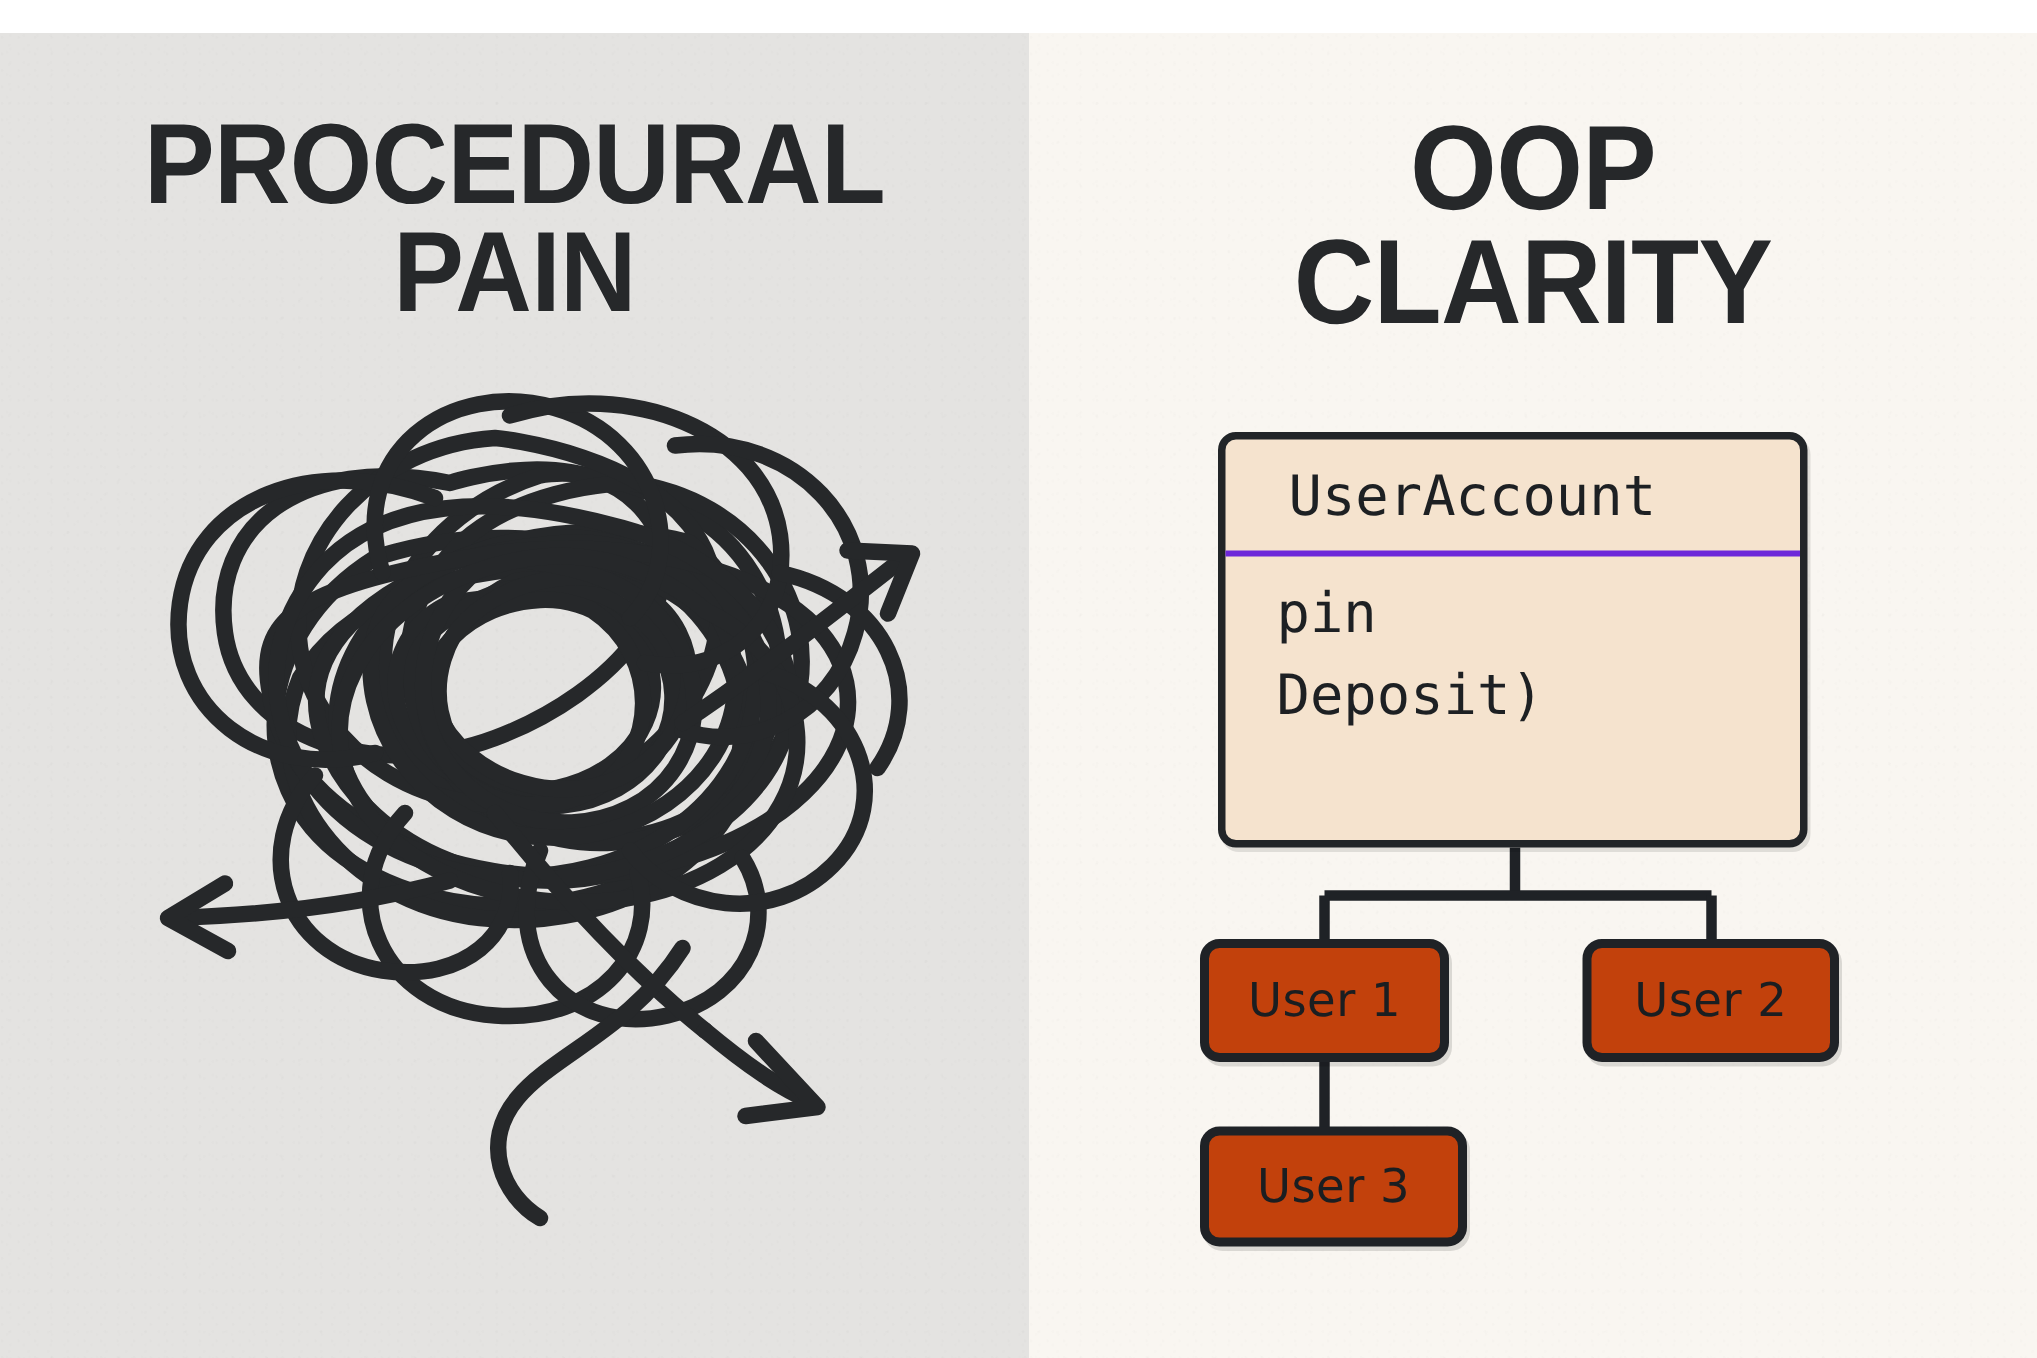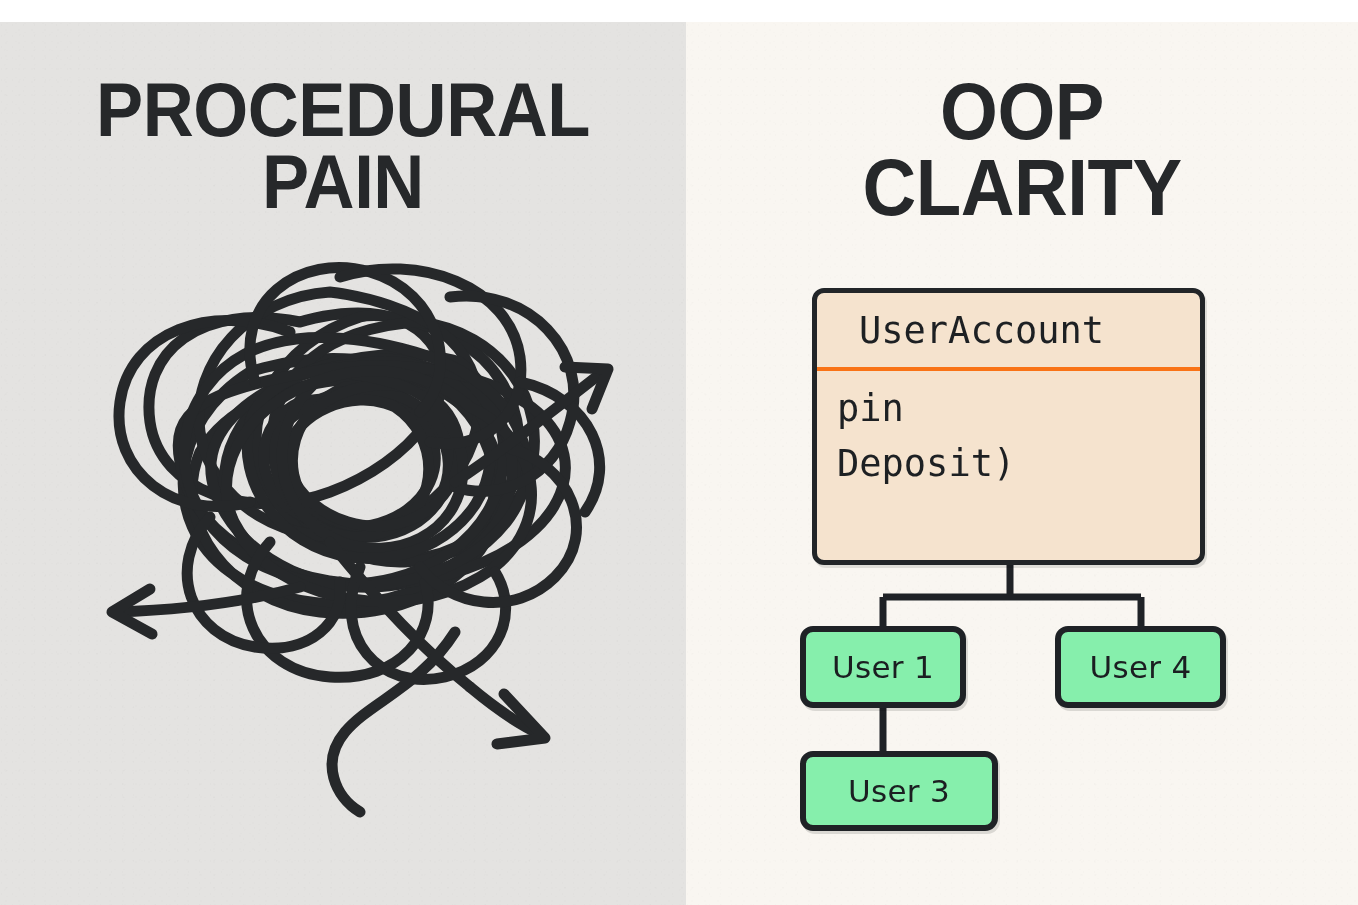--- a/index.html
+++ b/index.html
@@ -104,62 +104,62 @@
     height: 277px;
     box-sizing: border-box;
     background: #f5e3ce;
     border: 5px solid #222528;
     border-radius: 12px;
     box-shadow: 2px 3px 0 rgba(0,0,0,.10);
   }
   .uml-title {
     height: 78px;
     box-sizing: border-box;
-    border-bottom: 4px solid #f97316;
+    border-bottom: 4px solid #6d28d9;
     display: flex;
     align-items: center;
     padding-left: 42px;
   }
   .uml-title span {
     font-family: "DejaVu Sans Mono", monospace;
     font-size: 37px;
     color: #1d2023;
     letter-spacing: 0px;
   }
   .uml-members {
-    padding: 10px 0 0 20px;
+    padding: 10px 0 0 34px;
   }
   .uml-members .member {
     font-family: "DejaVu Sans Mono", monospace;
     font-size: 37px;
     line-height: 55px;
     color: #1d2023;
     white-space: pre;
   }
 
   .node {
     position: absolute;
     box-sizing: border-box;
-    background: #86efac;
+    background: #c2410c;
     border: 6px solid #1f2226;
     border-radius: 13px;
     display: flex;
     align-items: center;
     justify-content: center;
     box-shadow: 2px 3px 0 rgba(0,0,0,.12);
   }
   .node span {
     font-family: "DejaVu Sans", sans-serif;
     font-size: 31px;
     color: #1b1e21;
     letter-spacing: .3px;
   }
   #node-user-1 { left: 114px; top: 604px; width: 166px; height: 82px; }
   #node-user-2 { left: 369px; top: 604px; width: 171px; height: 82px; }
-  #node-user-3 { left: 114px; top: 729px; width: 198px; height: 80px; }
+  #node-user-3 { left: 114px; top: 729px; width: 178px; height: 80px; }
 
   #connectors {
     position: absolute;
     left: 0; top: 0;
     width: 672px;
     height: 905px;
     pointer-events: none;
   }
 </style>
 </head>
@@ -259,21 +259,21 @@
         <div class="uml-members">
           <div class="member">pin</div>
           <div class="member">Deposit)</div>
         </div>
       </div>
 
       <div class="node" id="node-user-1">
         <span>User 1</span>
       </div>
       <div class="node" id="node-user-2">
-        <span>User 4</span>
+        <span>User 2</span>
       </div>
       <div class="node" id="node-user-3">
         <span>User 3</span>
       </div>
 
     </div>
   </div>
 
 </div>
 

